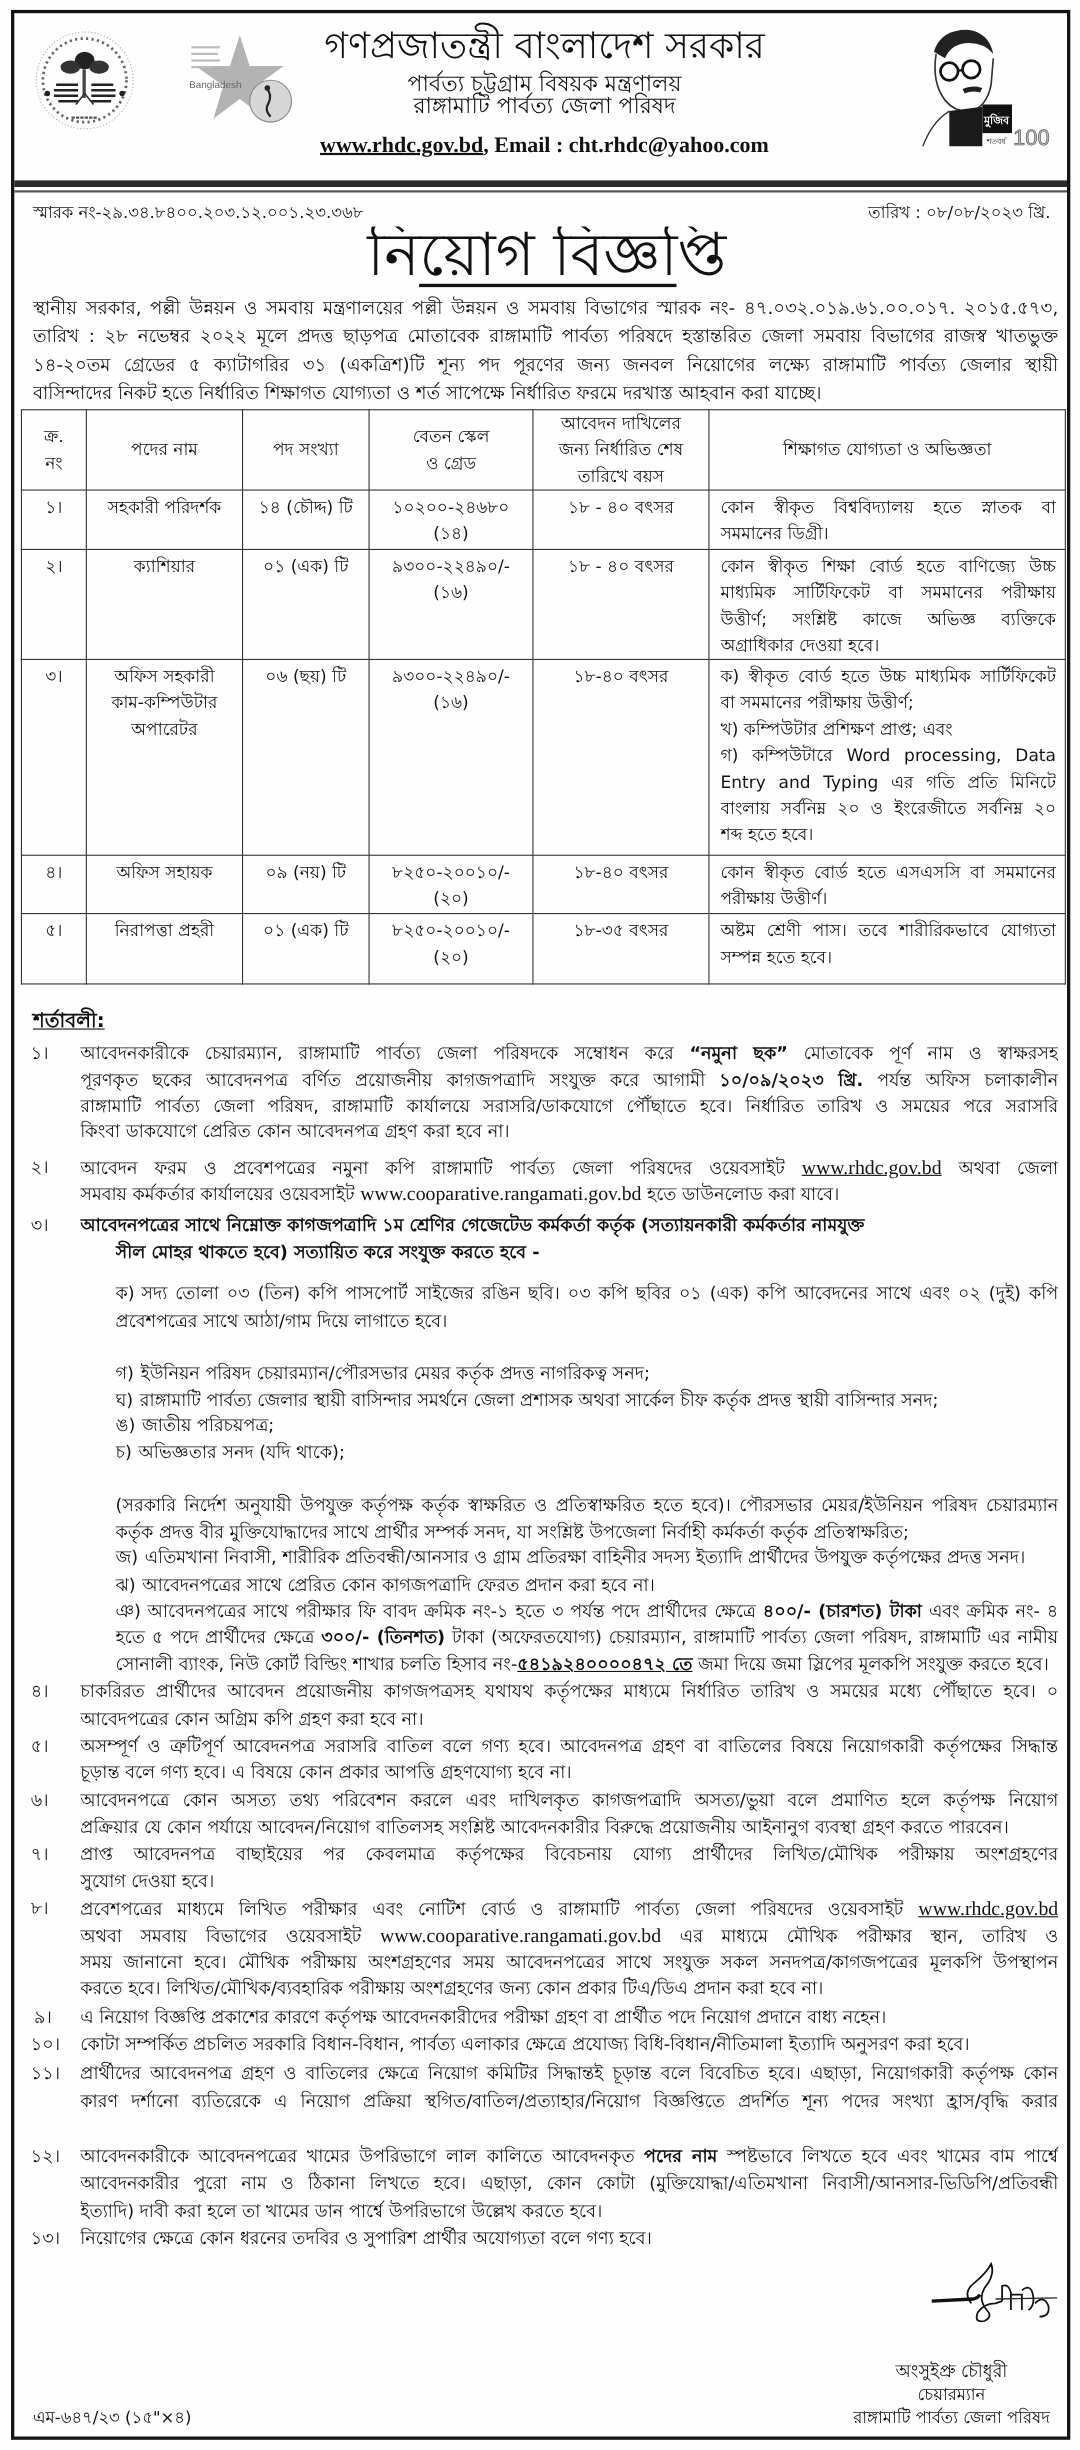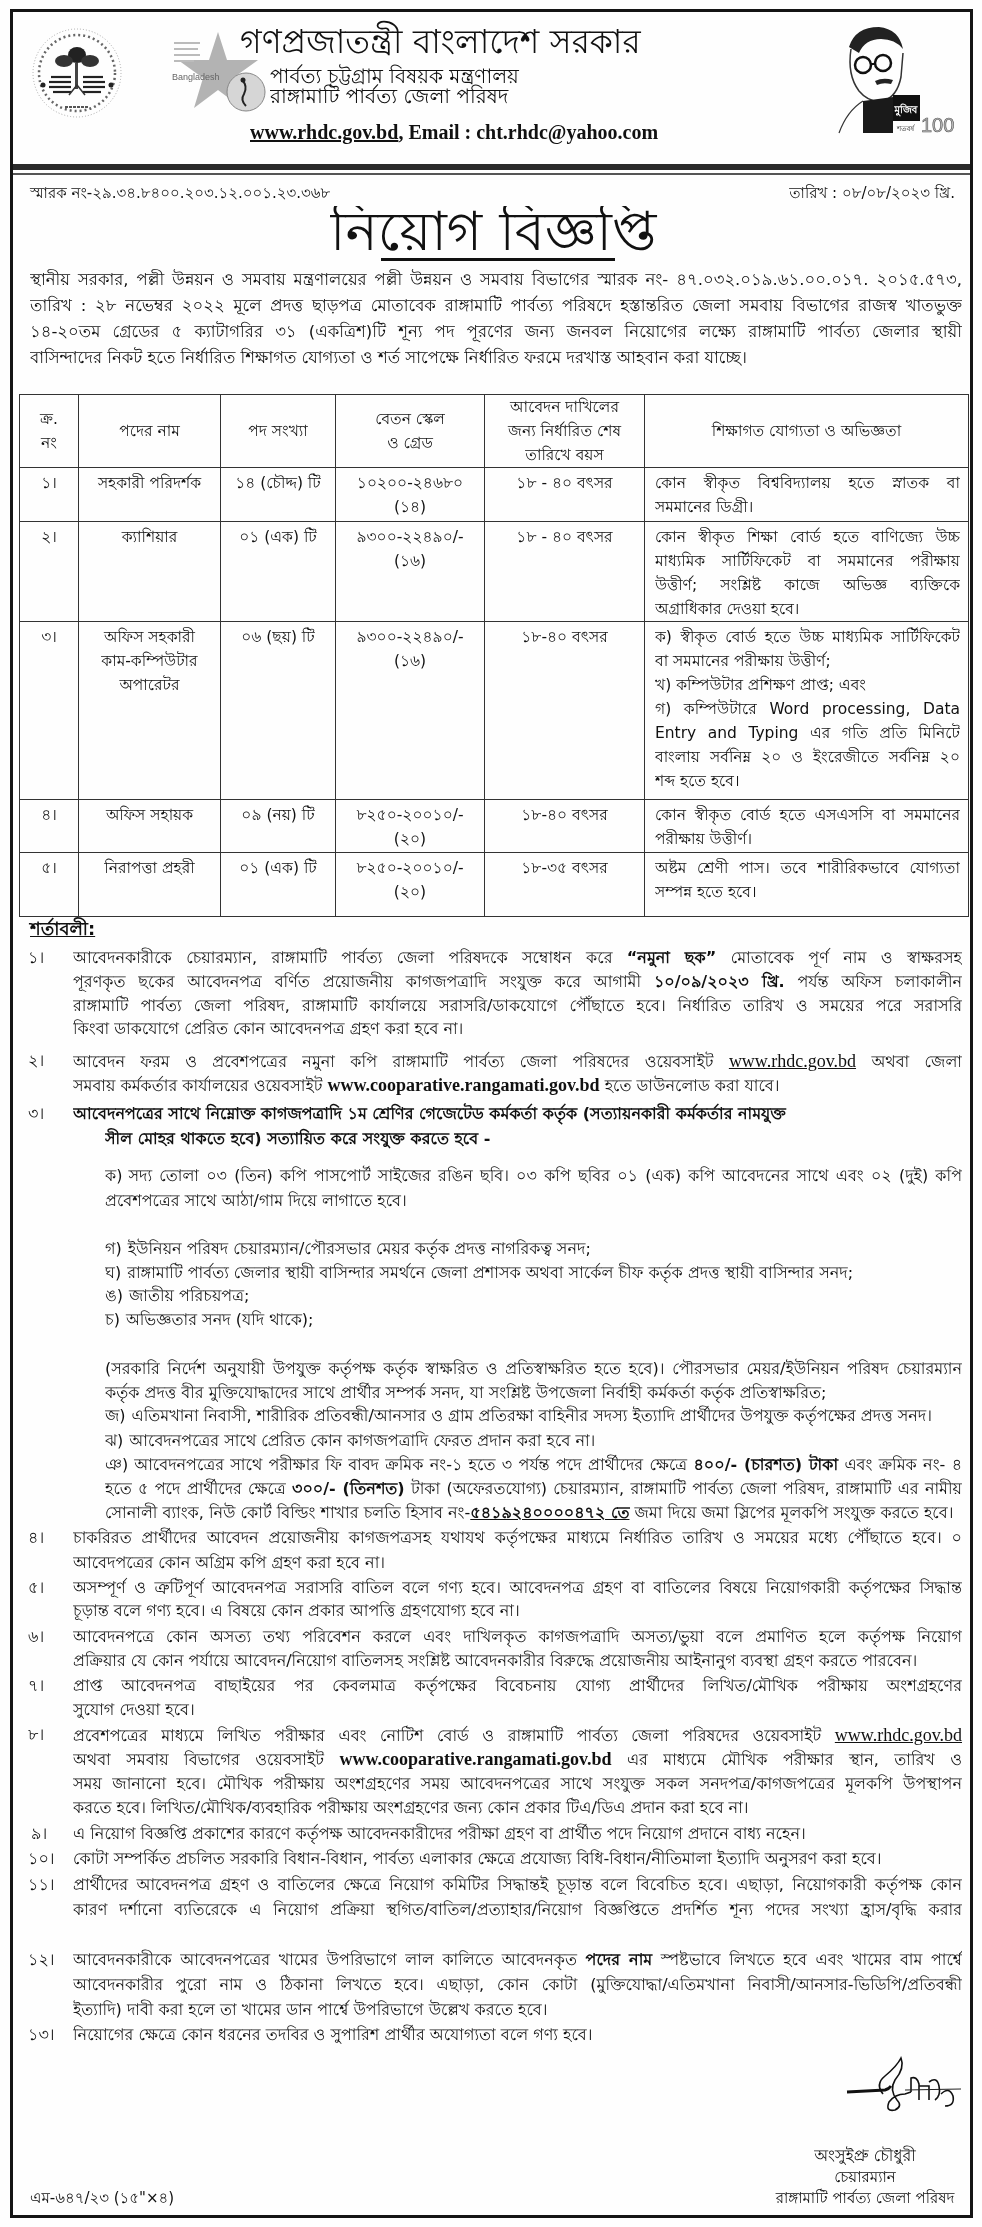--- a/index.html
+++ b/index.html
@@ -1,40 +1,40 @@
 <!DOCTYPE html>
 <html><head>
 <meta charset="utf-8">
 <style>
   html, body { margin:0; padding:0; background:#ffffff; }
   #page { position:relative; width:982px; height:2227px; background:#fefefe; overflow:hidden;
           font-family:"DejaVu Sans", sans-serif; color:#111; }
   .frame { position:absolute; left:10px; top:9px; width:957px; height:2203px; border:3px solid #141414; }
   .abs { position:absolute; }
-  .ctr { white-space:nowrap; overflow:hidden; }
+  .ctr { text-align:center; white-space:nowrap; overflow:hidden; }
   .h1 { left:240px; width:510px; top:20px; height:44px; line-height:44px; font-size:33px; }
   .h2 { left:270px; width:450px; top:63px; height:26px; line-height:26px; font-size:20px; }
   .h3 { left:270px; width:450px; top:83px; height:26px; line-height:26px; font-size:20px; }
   .h4 { left:250px; width:490px; top:119px; height:26px; line-height:26px; font-size:20px;
         font-family:"Liberation Serif", serif; font-weight:bold; }
   .h4 .u { text-decoration:underline; }
   .rule-thick { left:13px; width:957px; top:164px; height:6px; background:#2a2a2a; }
   .rule-thin { left:13px; width:957px; top:173px; height:2px; background:#555; }
   .memo { left:30px; top:181px; height:24px; line-height:24px; font-size:15px; white-space:nowrap; }
   .date { right:27px; top:181px; height:24px; line-height:24px; font-size:15px; white-space:nowrap; text-align:right; }
   .title { left:330px; width:334px; top:206px; height:52px; line-height:52px; font-size:54px; }
   .title-ul { left:381px; width:234px; top:258px; height:3px; background:#111; }
   .ln { position:absolute; height:24px; line-height:24px; white-space:nowrap; overflow:hidden; font-size:16px; }
   .j { text-align:justify; text-align-last:justify; }
   .intro { left:30px; width:932px; height:26px; line-height:26px; font-size:16.5px; }
   .b { font-weight:bold; }
   .u { text-decoration:underline; }
   .en { font-family:"Liberation Serif", serif; font-size:18px; }
-  .enb { font-family:"Liberation Serif", serif; font-size:18px; font-weight:bold; }
-  table.jobs { position:absolute; left:19px; top:394px; width:949px; border-collapse:collapse; table-layout:fixed; }
+  .enb { font-family:"Liberation Serif", serif; font-size:18px; font-weight:normal; }
+  table.jobs { position:absolute; left:19px; top:372px; width:949px; border-collapse:collapse; table-layout:fixed; }
   table.jobs td, table.jobs th { border:1.5px solid #333; padding:0; vertical-align:top; font-weight:normal;
         font-size:15.5px; line-height:24px; overflow:hidden; }
   table.jobs th { vertical-align:middle; text-align:center; }
   .tl { height:24px; white-space:nowrap; overflow:hidden; }
   .cell { padding:3px 3px 0; text-align:center; }
   .q { padding:3px 8px 0 10px; text-align:left; }
   .num { position:absolute; left:28px; width:42px; height:24px; line-height:24px; font-size:16px; white-space:nowrap; }
   .t { left:73px; width:889px; }
   .s { left:105px; width:857px; }
   .lbl { margin-right:6px; }

